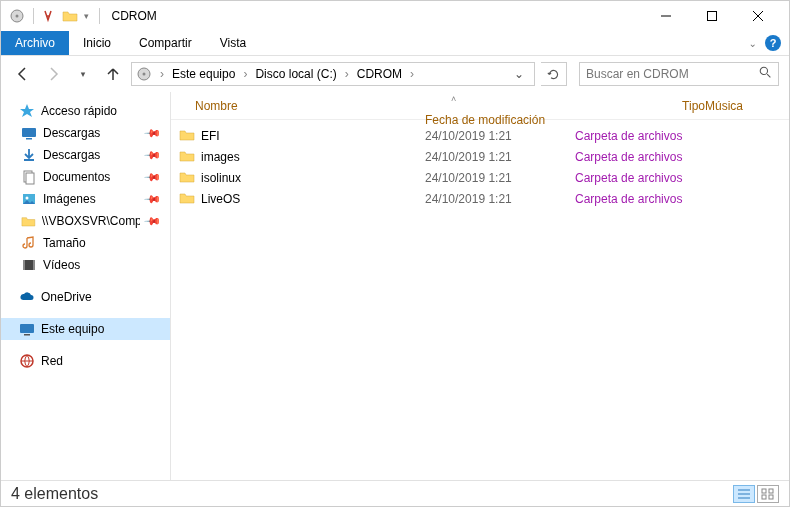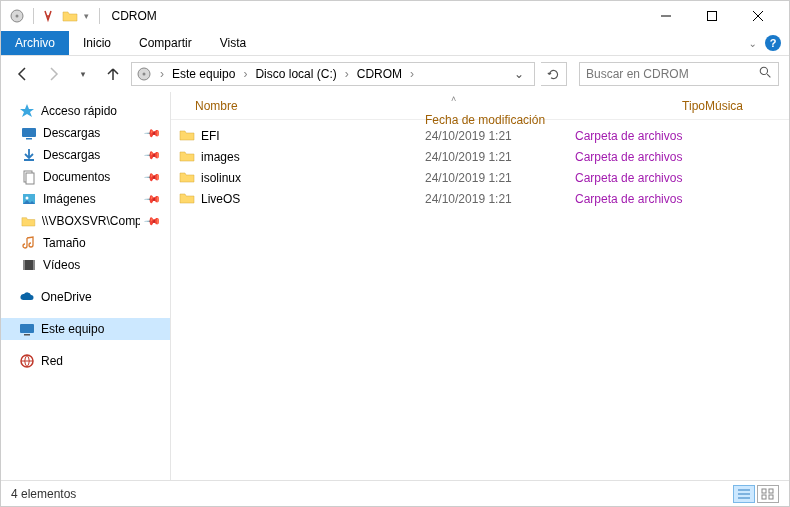--- a/index.html
+++ b/index.html
@@ -58,21 +58,21 @@
 .columns-wrap { position: relative; }
 
 .rows { padding: 2px 0; }
 .row { display: flex; align-items: flex-end; height: 21px; padding-left: 8px; cursor: pointer; }
 .row .r-icon { width: 16px; height: 16px; margin-right: 6px; }
 .row .r-name { width: 224px; }
 .row .r-date { width: 150px; color: #666; }
 .row .r-type { width: 130px; color: #a21caf; }
 
 
-.statusbar { height: 26px; border-top: 1px solid #e1e1e1; display: flex; align-items: center; padding: 0 10px; font-size: 12px; color: #333; }
+.statusbar { height: 26px; border-top: 1px solid #e1e1e1; display: flex; align-items: center; padding: 0 10px; font-size: 16px; color: #333; }
 .view-toggle { margin-left: auto; display: flex; gap: 2px; }
 .vt-btn { width: 22px; height: 18px; border: 1px solid #aaa; display: flex; align-items: center; justify-content: center; cursor: pointer; }
 .vt-btn.active { background: #cce8ff; border-color: #7ab8e8; }
 
 
 .folder-svg { fill: #ffd86b; stroke: #d6a93a; stroke-width: 0.5; }
 </style>
 </head>
 <body>
 

